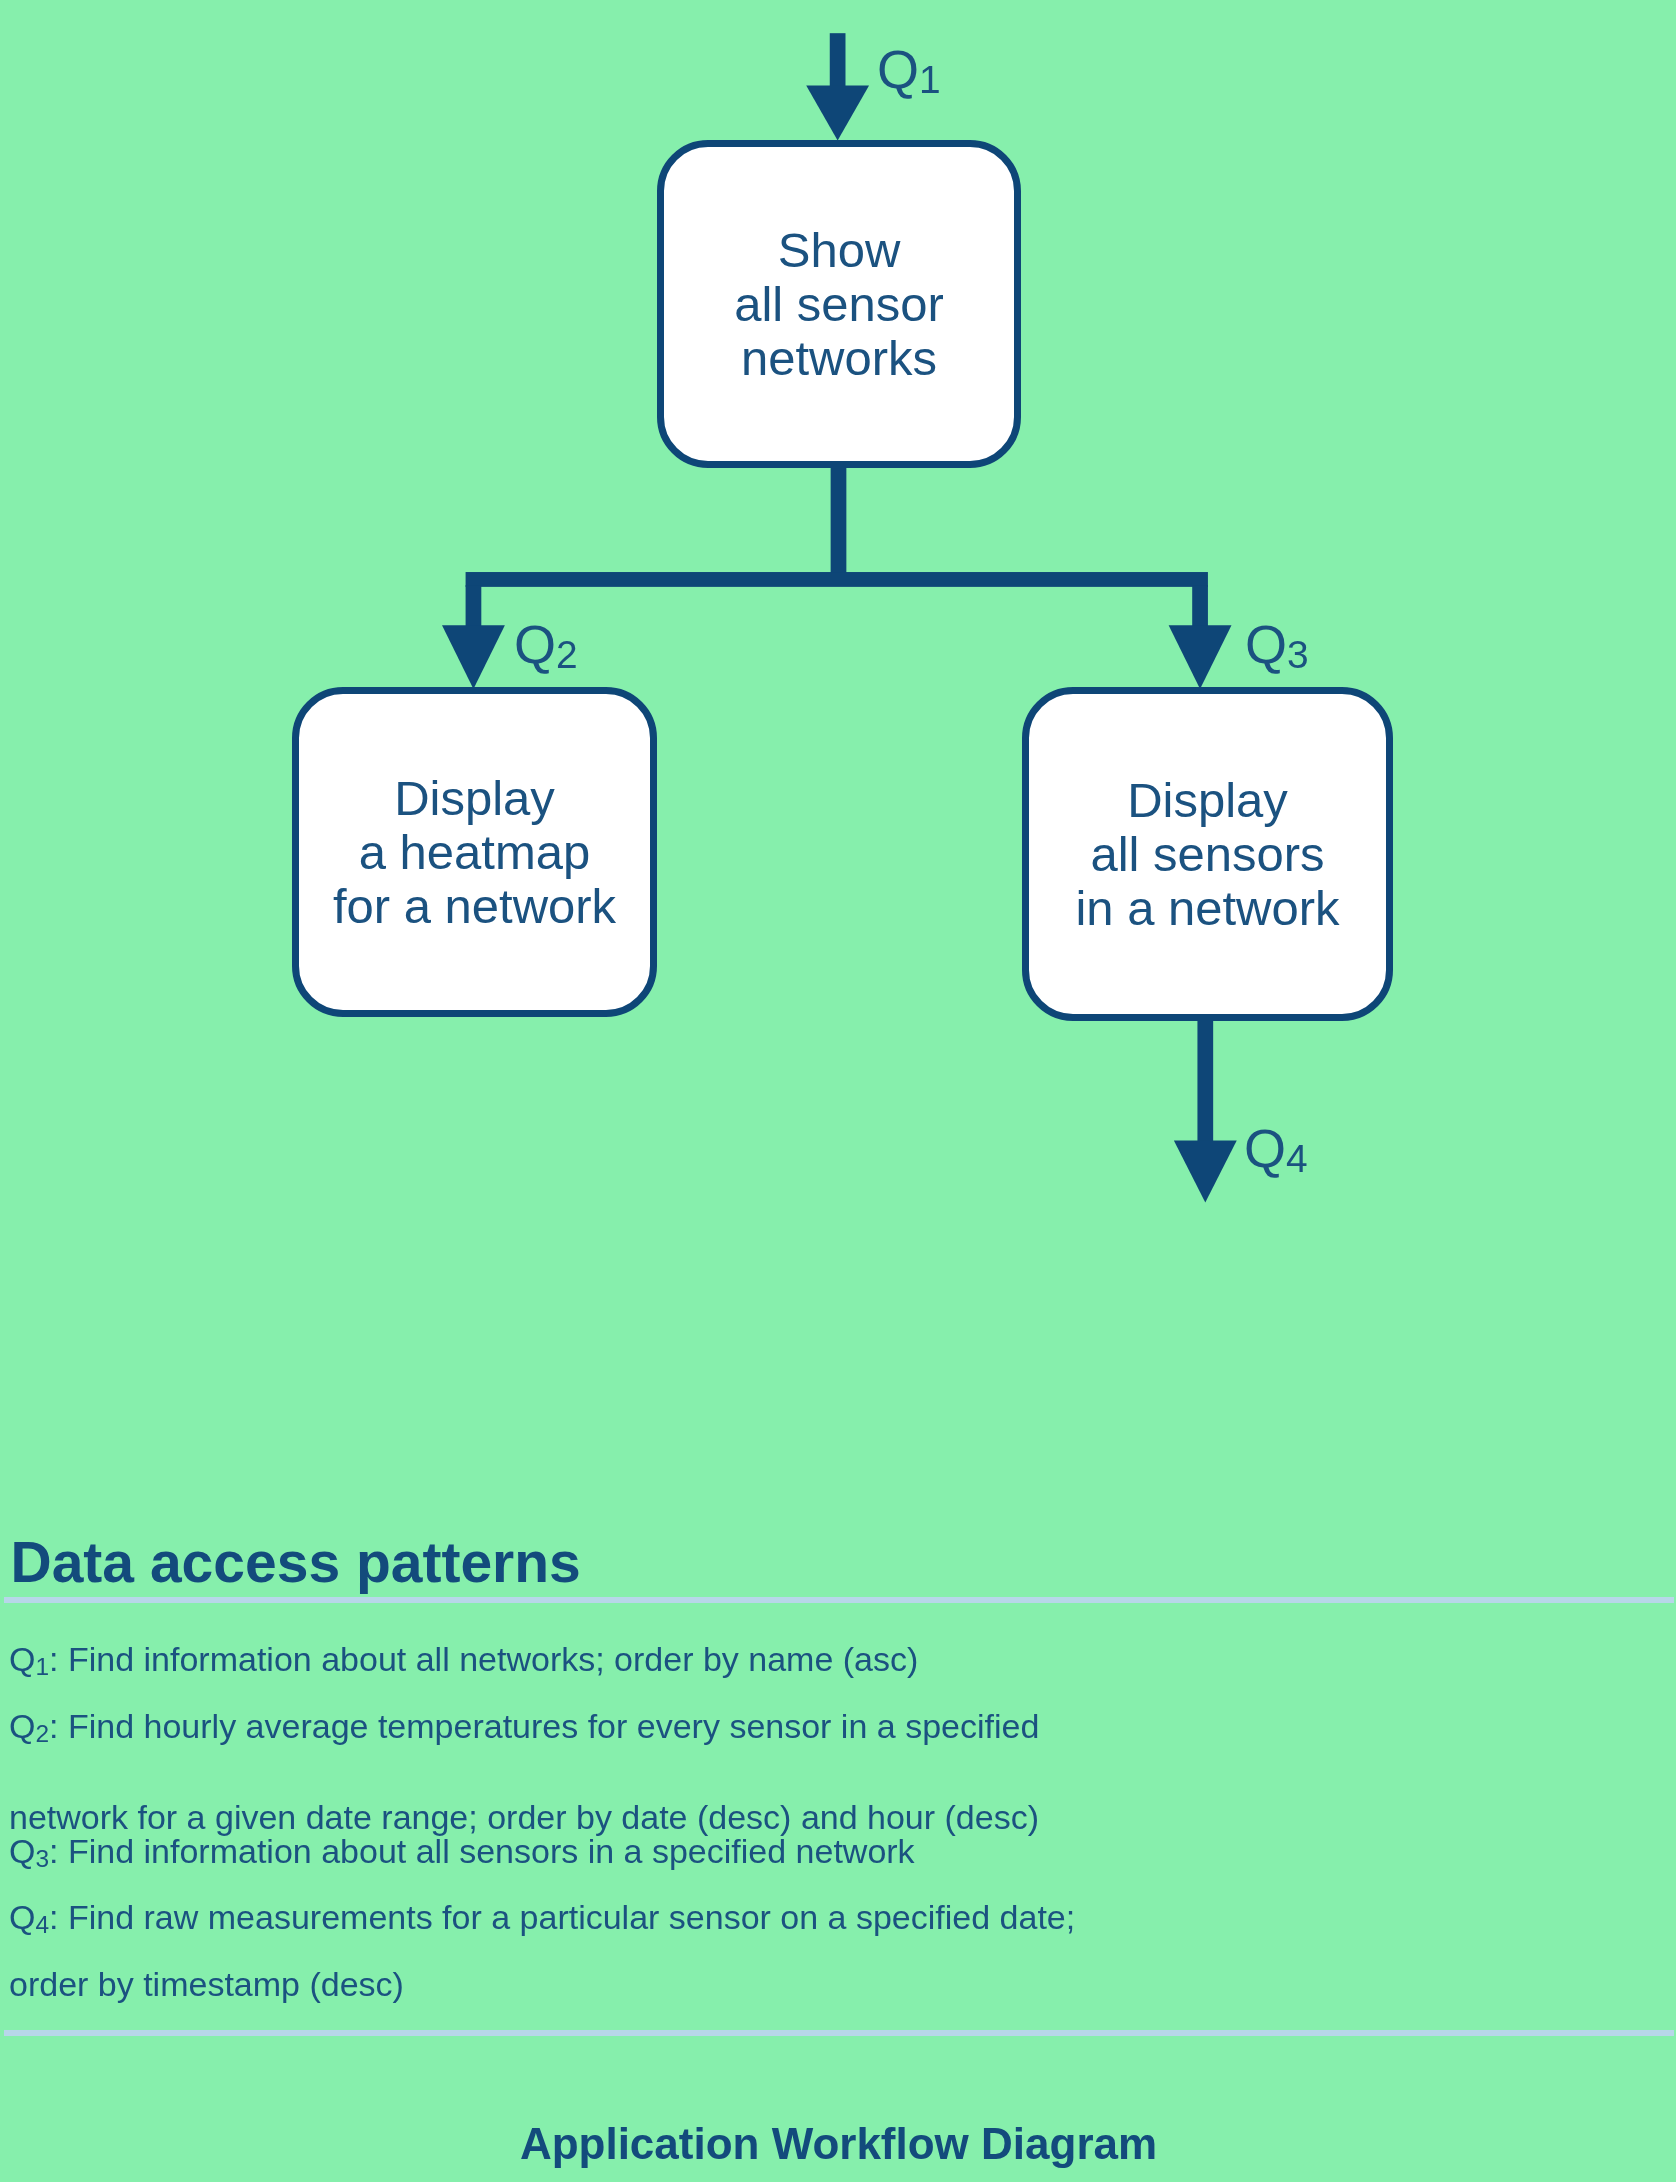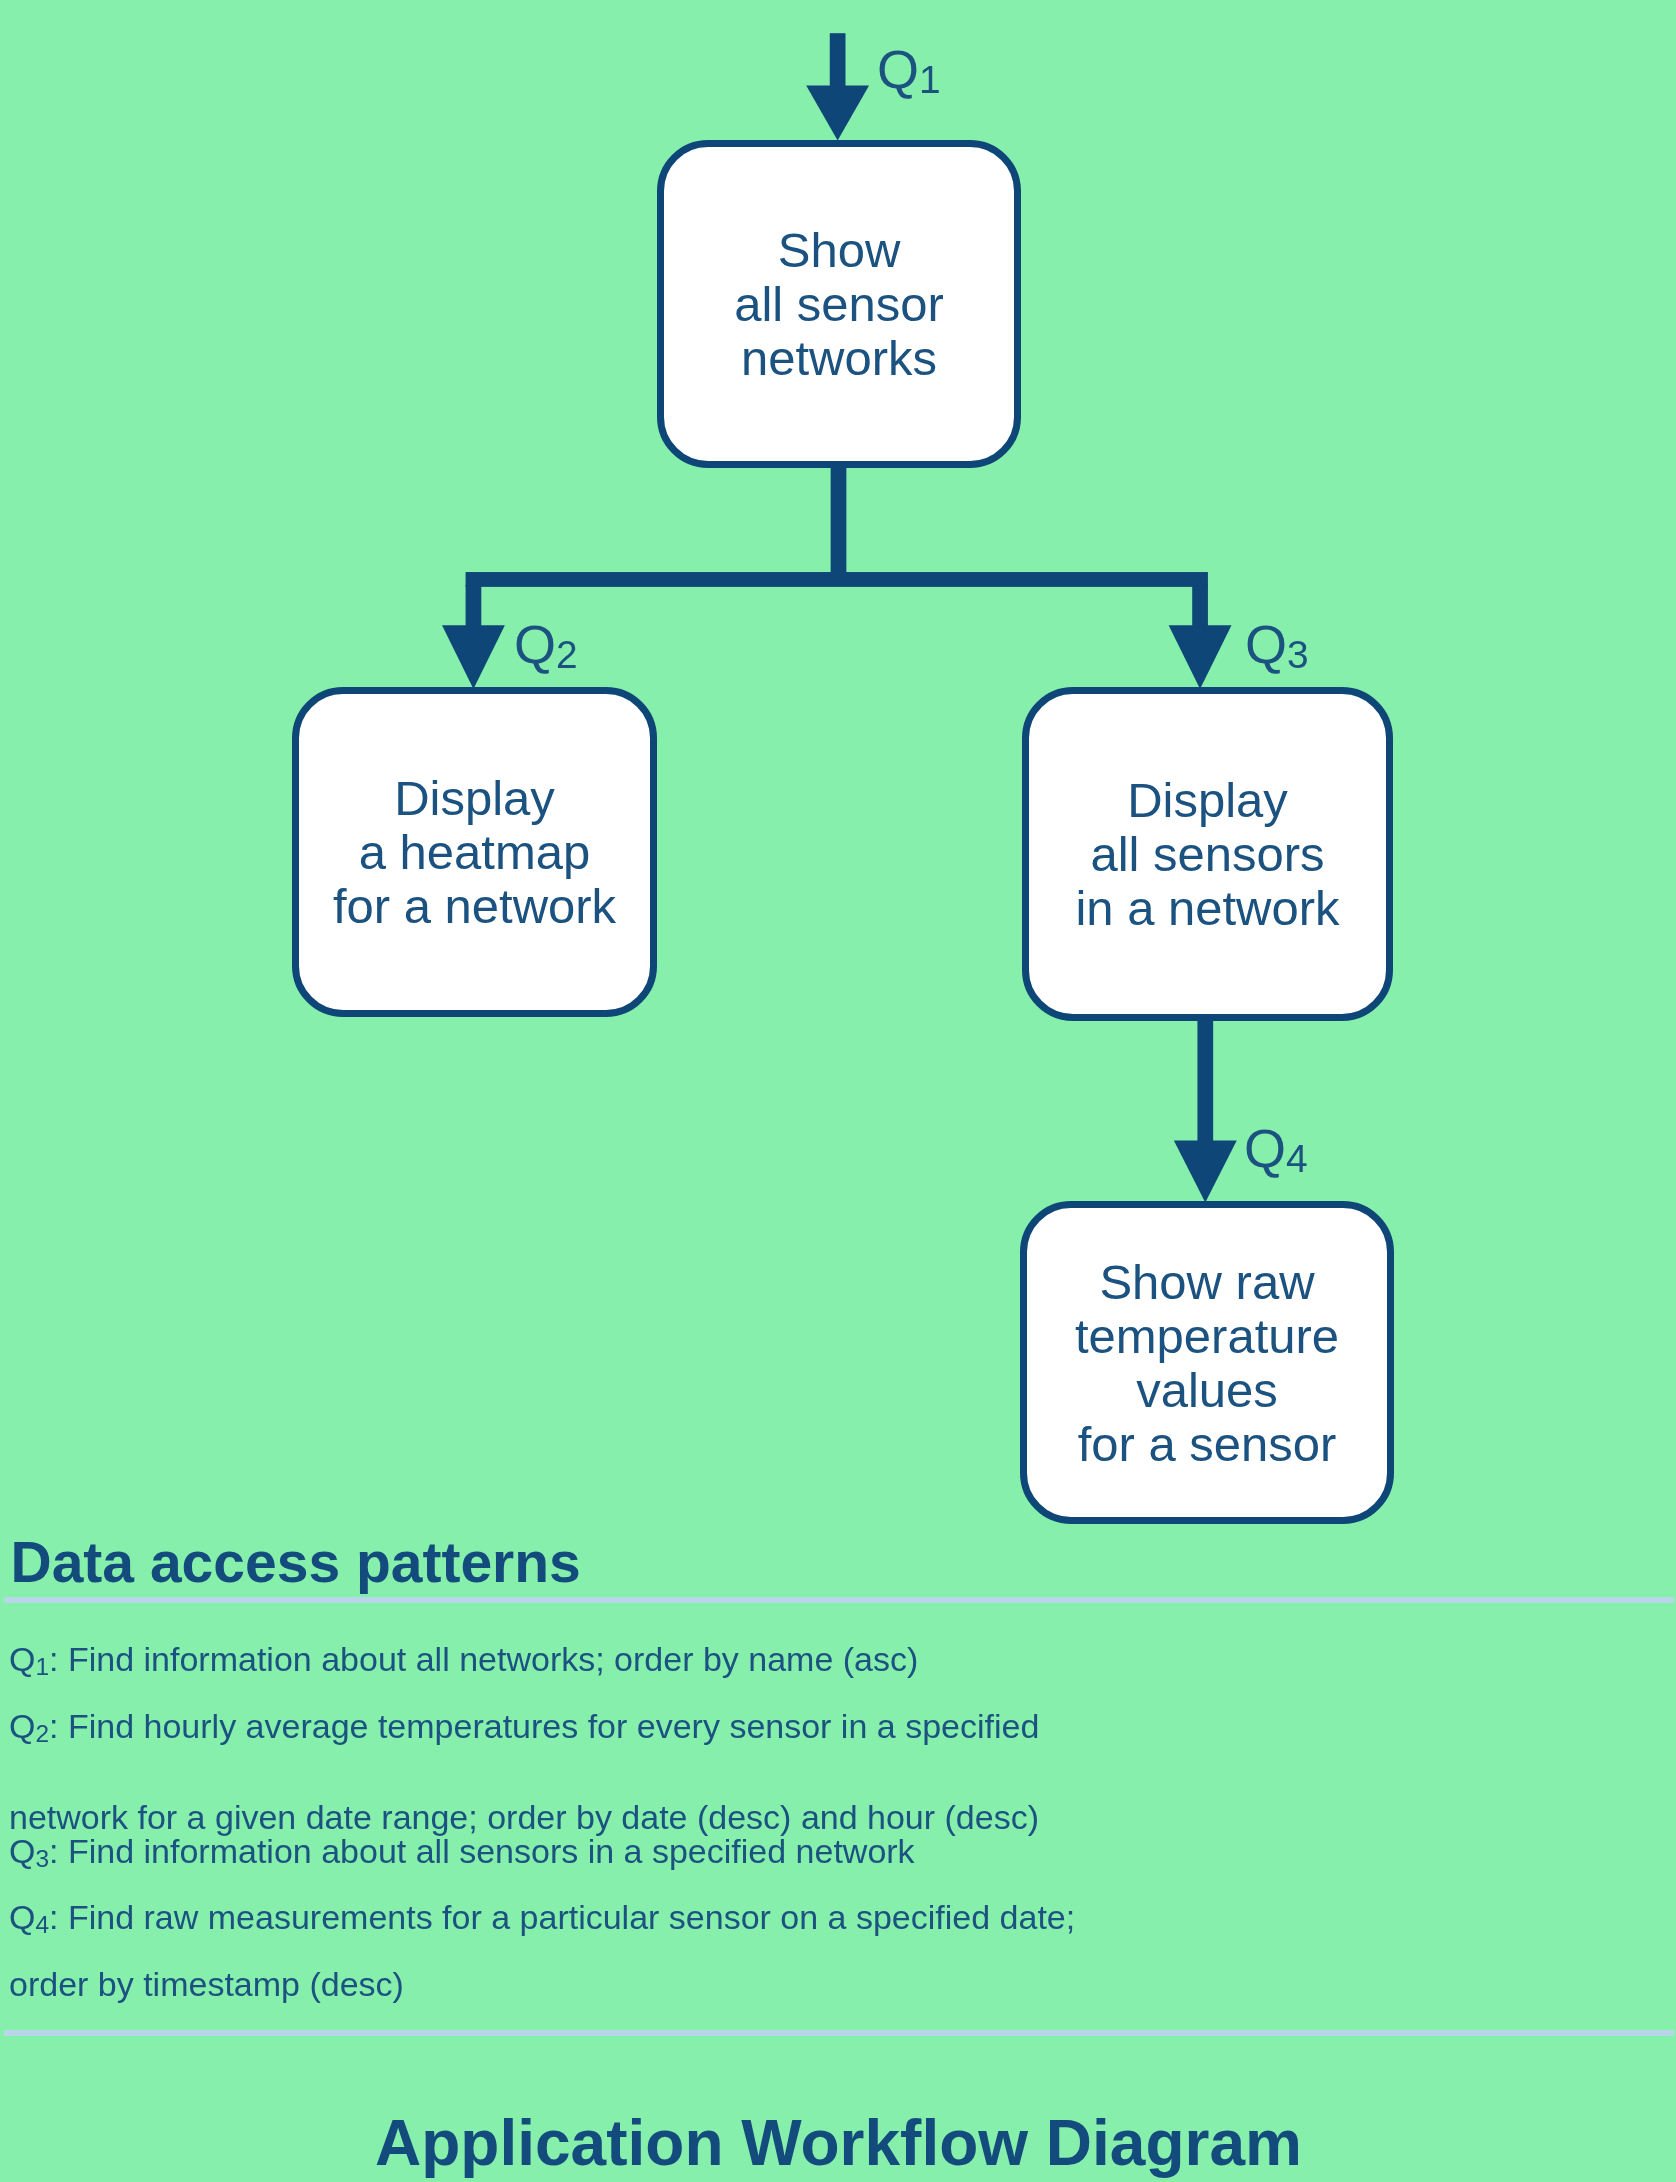--- a/index.html
+++ b/index.html
@@ -67,21 +67,21 @@
   .pl-1{top:1626px;}
   .pl-2{top:1693px;}
   .pl-3{top:1760px;margin-top:24px;}
   .pl-4{top:1818px;}
   .pl-5{top:1884px;}
   .pl-6{top:1951px;}
   
   .footer-title{
     position:absolute;left:0;top:2107px;width:1677px;
     text-align:center;
-    font-size:64px;line-height:73px;font-weight:bold;color:#134B7C;
+    font-size:44px;line-height:73px;font-weight:bold;color:#134B7C;
     white-space:nowrap;
   }
 </style>
 </head>
 <body>
 
 <div id="canvas">
 
   <svg id="connector-svg" width="1677" height="1572" viewBox="0 0 1920 1800" aria-hidden="true">
     <g fill="#0E4677">
@@ -122,26 +122,20 @@
     <div class="node-line">a heatmap</div>
     <div class="node-line">for a network</div>
   </div>
 
   <div class="node node-right">
     <div class="node-line">Display</div>
     <div class="node-line">all sensors</div>
     <div class="node-line">in a network</div>
   </div>
 
-  <div class="node node-bottom">
-    <div class="node-line">Show raw</div>
-    <div class="node-line">temperature</div>
-    <div class="node-line">values</div>
-    <div class="node-line">for a sensor</div>
-  </div>
 
   <div class="section-heading">Data access patterns</div>
   <div class="rule rule-top"></div>
 
   <div class="pattern-line pl-1"><span>Q</span><sub>1</sub><span>: Find information about all networks; order by name (asc)</span></div>
 
   <div class="pattern-line pl-2"><span>Q</span><sub>2</sub><span>: Find hourly average temperatures for every sensor in a specified</span></div>
   <div class="pattern-line pl-3">network for a given date range; order by date (desc) and hour (desc)</div>
 
   <div class="pattern-line pl-4"><span>Q</span><sub>3</sub><span>: Find information about all sensors in a specified network</span></div>

